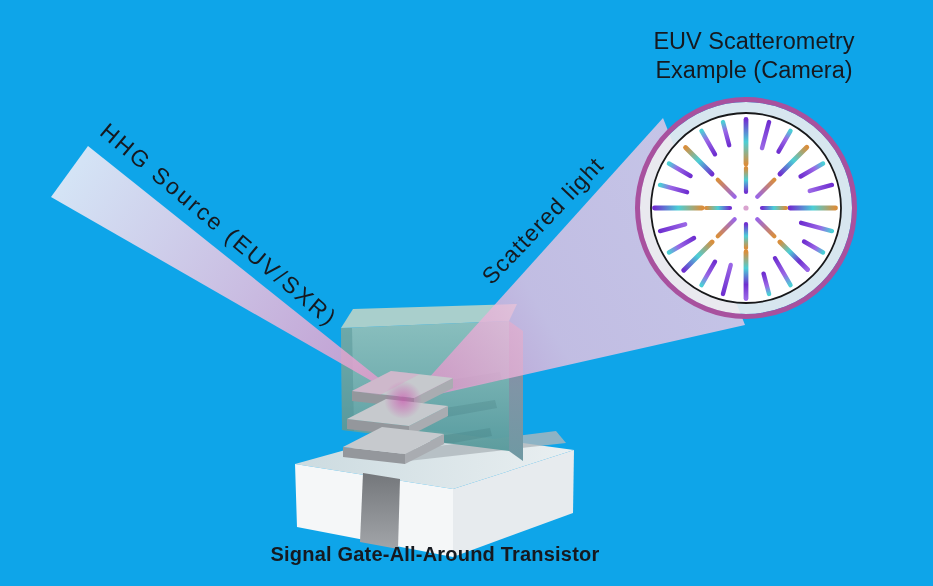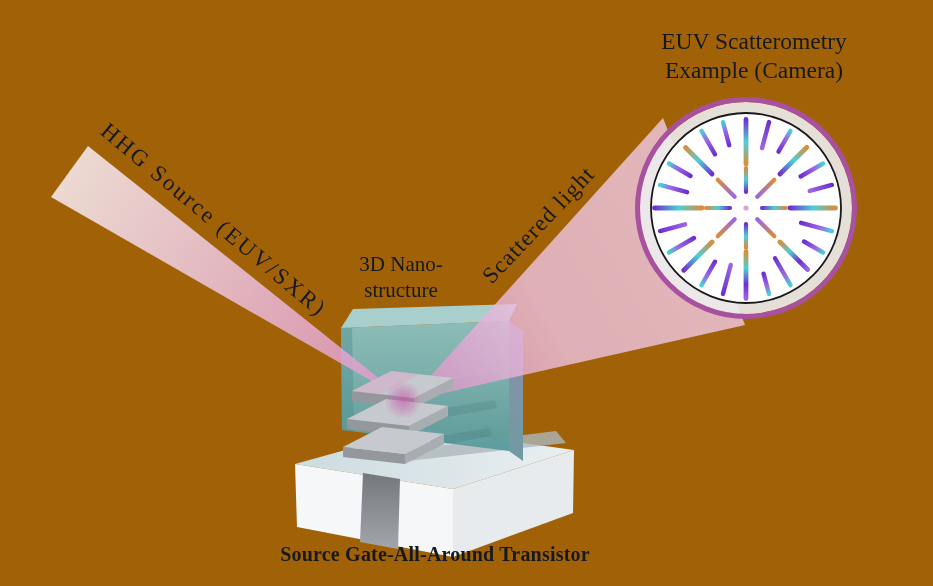--- a/index.html
+++ b/index.html
@@ -1,18 +1,18 @@
 <!DOCTYPE html>
 <html><head>
 <meta charset="utf-8">
 <style>
   html,body{margin:0;padding:0;background:#ffffff;}
   #stage{
-    position:relative;width:933px;height:586px;overflow:hidden;background:#a16207;
-    font-family:Liberation Serif, serif;color:var(--text,#16191f);
+    position:relative;width:933px;height:586px;overflow:hidden;background:#0ea5e9;
+    font-family:Liberation Sans, sans-serif;color:var(--text,#16191f);
   }
   #scene{position:absolute;left:0;top:0;}
   .txt{position:absolute;white-space:nowrap;color:var(--text,#16191f);}
   #camera-title{left:594px;top:27px;width:320px;text-align:center;font-size:23.5px;line-height:29px;white-space:normal;}
   #hhg-label{left:112px;top:118px;font-size:23px;letter-spacing:2.4px;transform:rotate(40deg);transform-origin:0 0;}
   #nano-label{left:336px;top:251px;width:130px;text-align:center;font-size:21px;line-height:26px;white-space:normal;}
   #scattered-label{left:496px;top:263px;font-size:23px;letter-spacing:1.2px;transform:rotate(-46.5deg);transform-origin:left bottom;}
   #caption{left:255px;top:543px;width:360px;text-align:center;font-size:20px;font-weight:700;letter-spacing:.2px;}
 
   
@@ -323,21 +323,17 @@
     </g>
   </svg>
 
   <div class="txt" id="camera-title">
     <div>EUV Scatterometry</div>
     <div>Example (Camera)</div>
   </div>
 
   <div class="txt" id="hhg-label">HHG Source (EUV/SXR)</div>
 
-  <div class="txt" id="nano-label">
-    <div>3D Nano-</div>
-    <div>structure</div>
-  </div>
 
   <div class="txt" id="scattered-label">Scattered light</div>
 
-  <div class="txt" id="caption">Source Gate-All-Around Transistor</div>
+  <div class="txt" id="caption">Signal Gate-All-Around Transistor</div>
 </div>
 
 </body></html>

